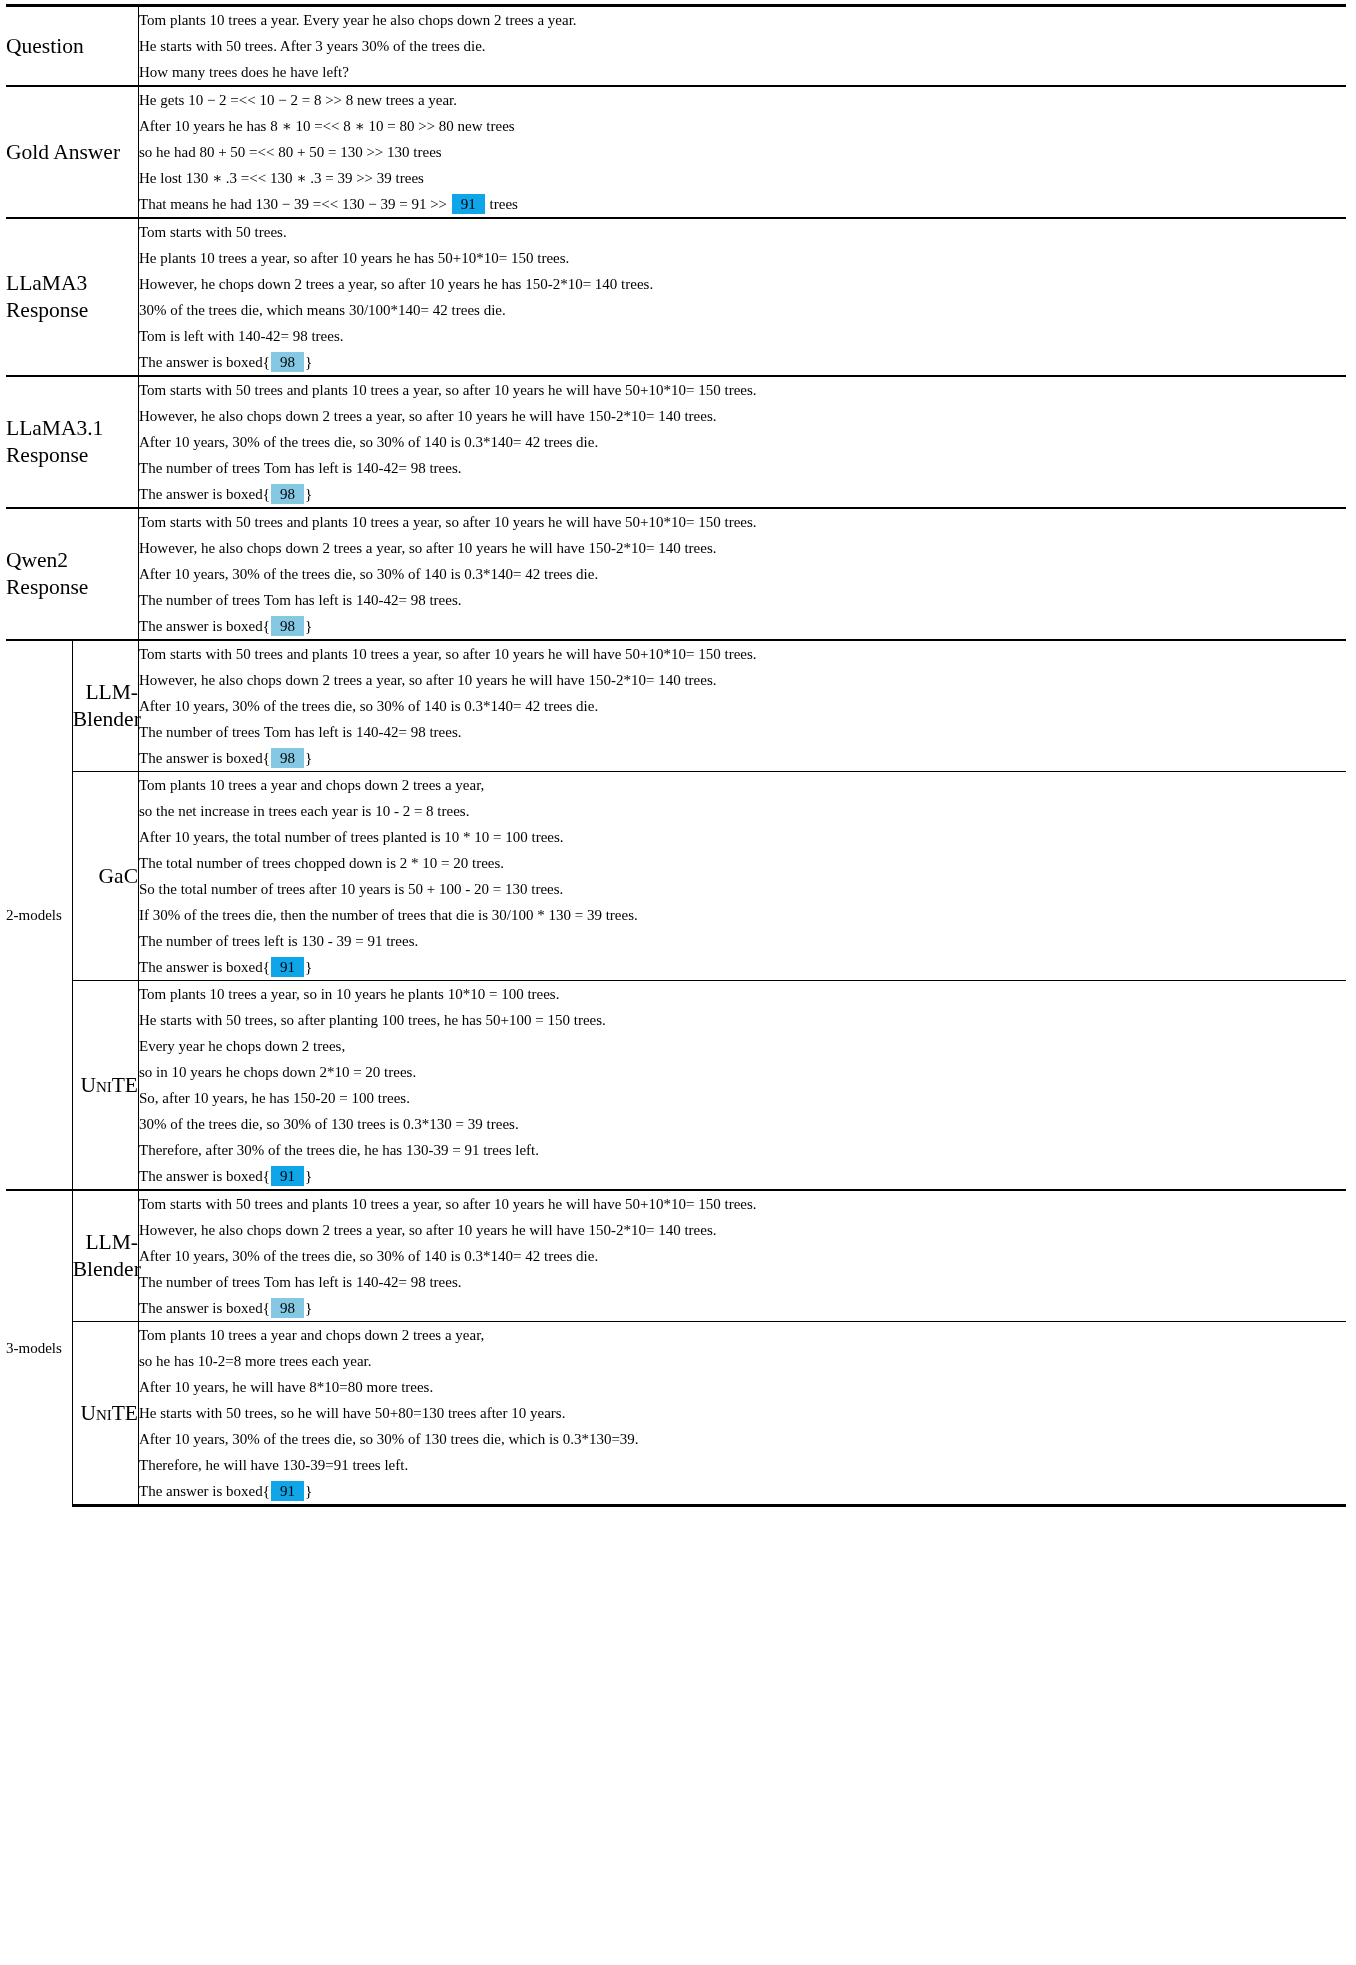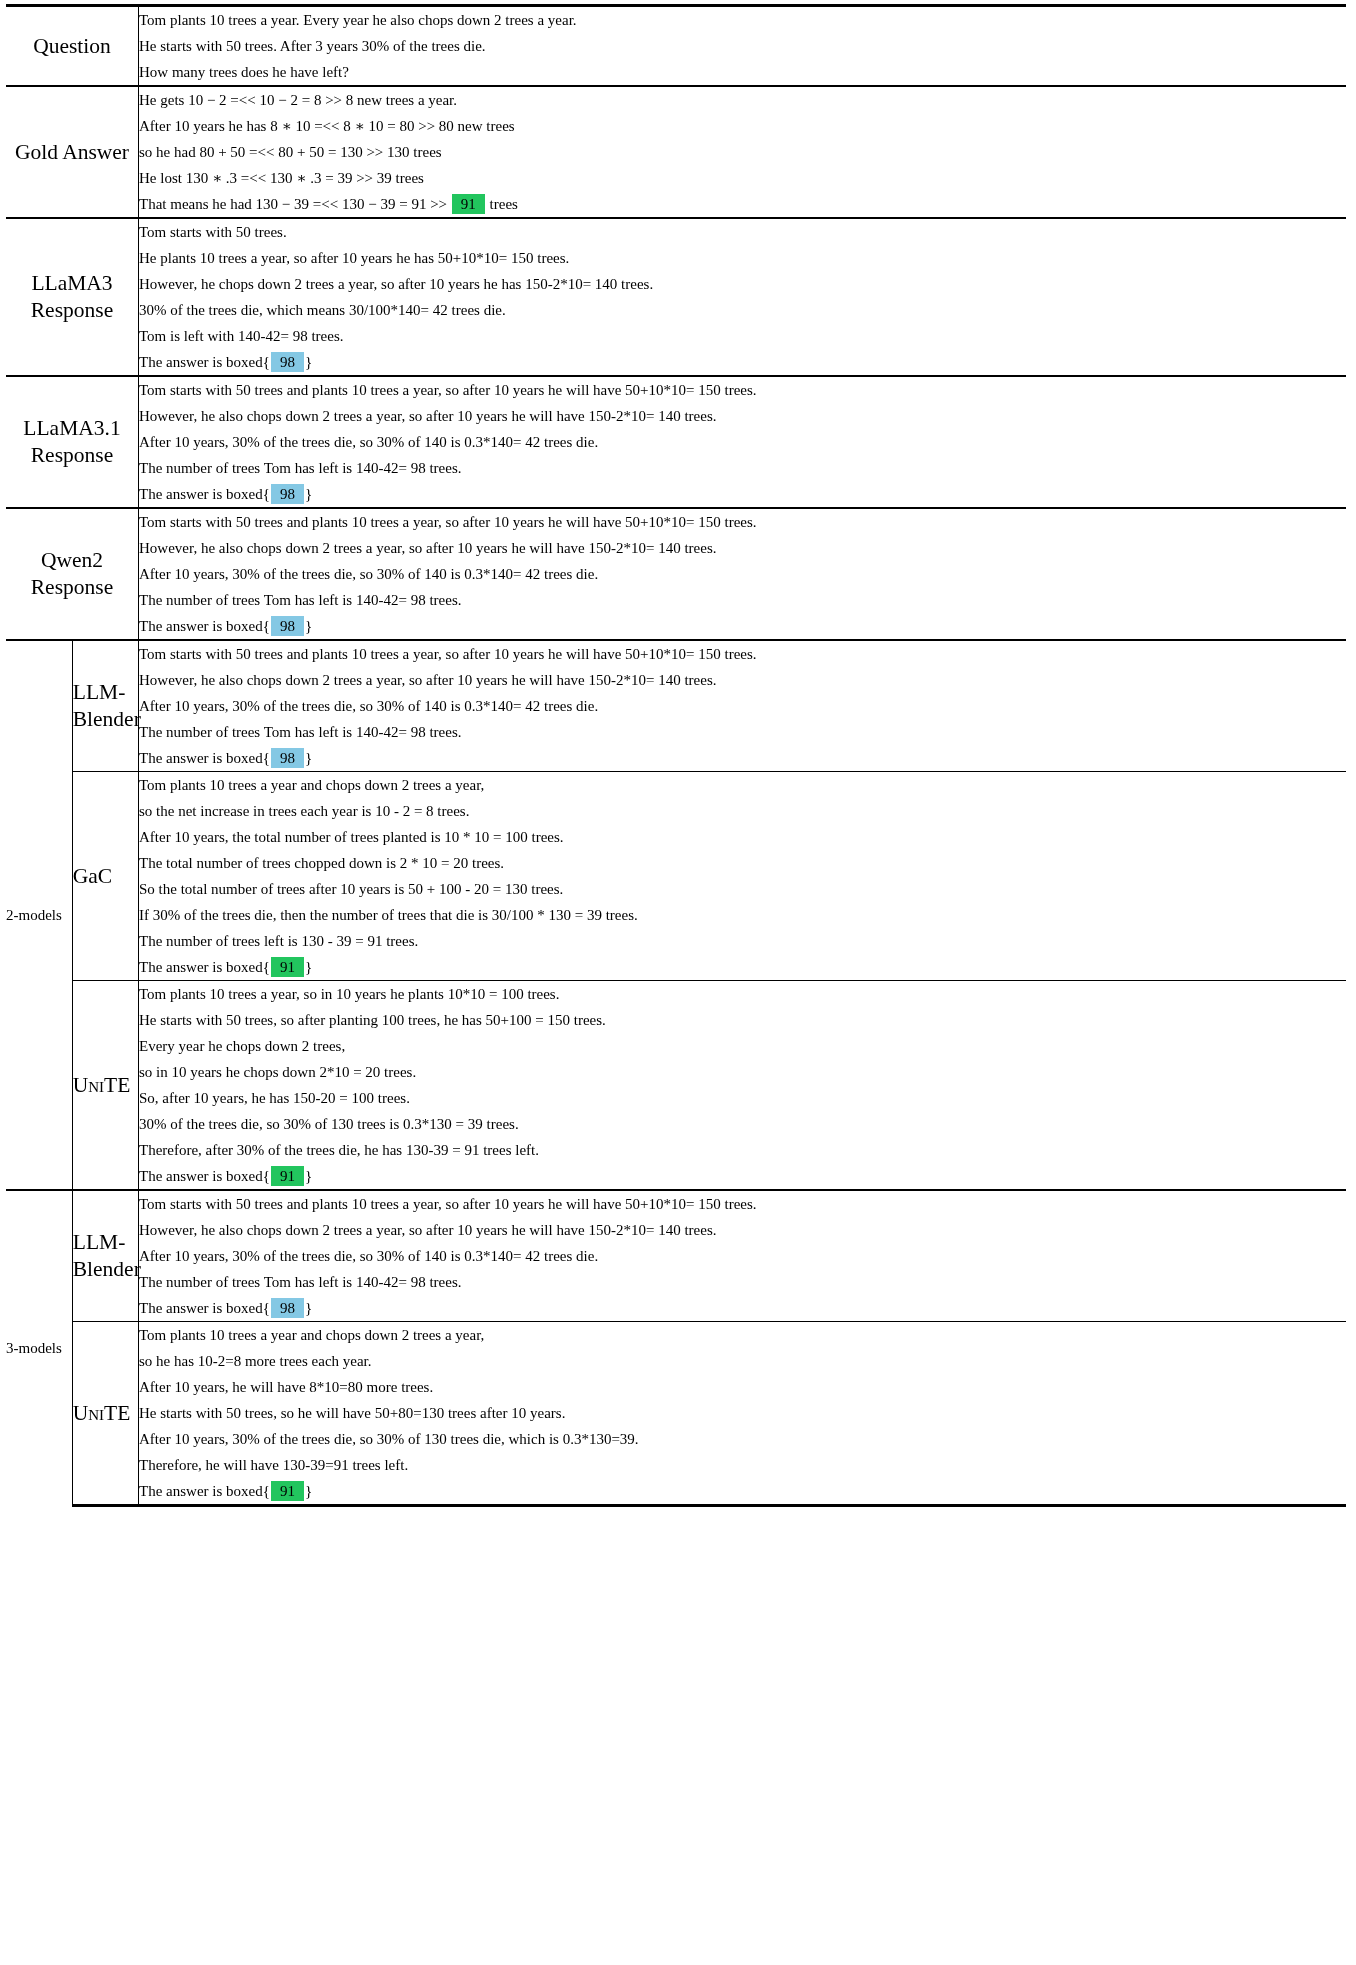--- a/index.html
+++ b/index.html
@@ -30,47 +30,47 @@
     padding: 0;
   }
   
   .toprule { border-top: 3.5px solid #000; }
   .midrule-thick { border-top: 2.4px solid #000; }
   .midrule { border-top: 1.1px solid #000; }
   .bottomrule { border-bottom: 3.5px solid #000; }
 
   td.lbl {
     width: 132px;
-    text-align: center;
+    text-align: left;
     padding-left: 18px;
     font-size: 21.5px;
     line-height: 1.25;
   }
   td.lbl2 {
     width: 170px;
-    text-align: left;
+    text-align: right;
     padding-left: 20px;
     font-size: 21.5px;
     line-height: 1.25;
     border-left: 1.2px solid #000;
   }
   td.content {
     border-left: 1.2px solid #000;
     padding: 6px 8px 6px 16px;
     font-size: 21px;
     line-height: 1.0;
   }
   .line {
     white-space: nowrap;
     padding: 5.5px 0 5.5px 0;
     font-size: 15px;
     letter-spacing: 0.0px;
   }
   .hl-green {
-    background: #22c55e;
+    background: #0ea5e9;
     padding: 2px 9px 2px 9px;
     margin: 0 1px;
   }
   .hl-blue {
     background: #84c8e4;
     padding: 2px 9px 2px 9px;
     margin: 16px 1px;
   }
   .sc {
     font-variant: small-caps;

